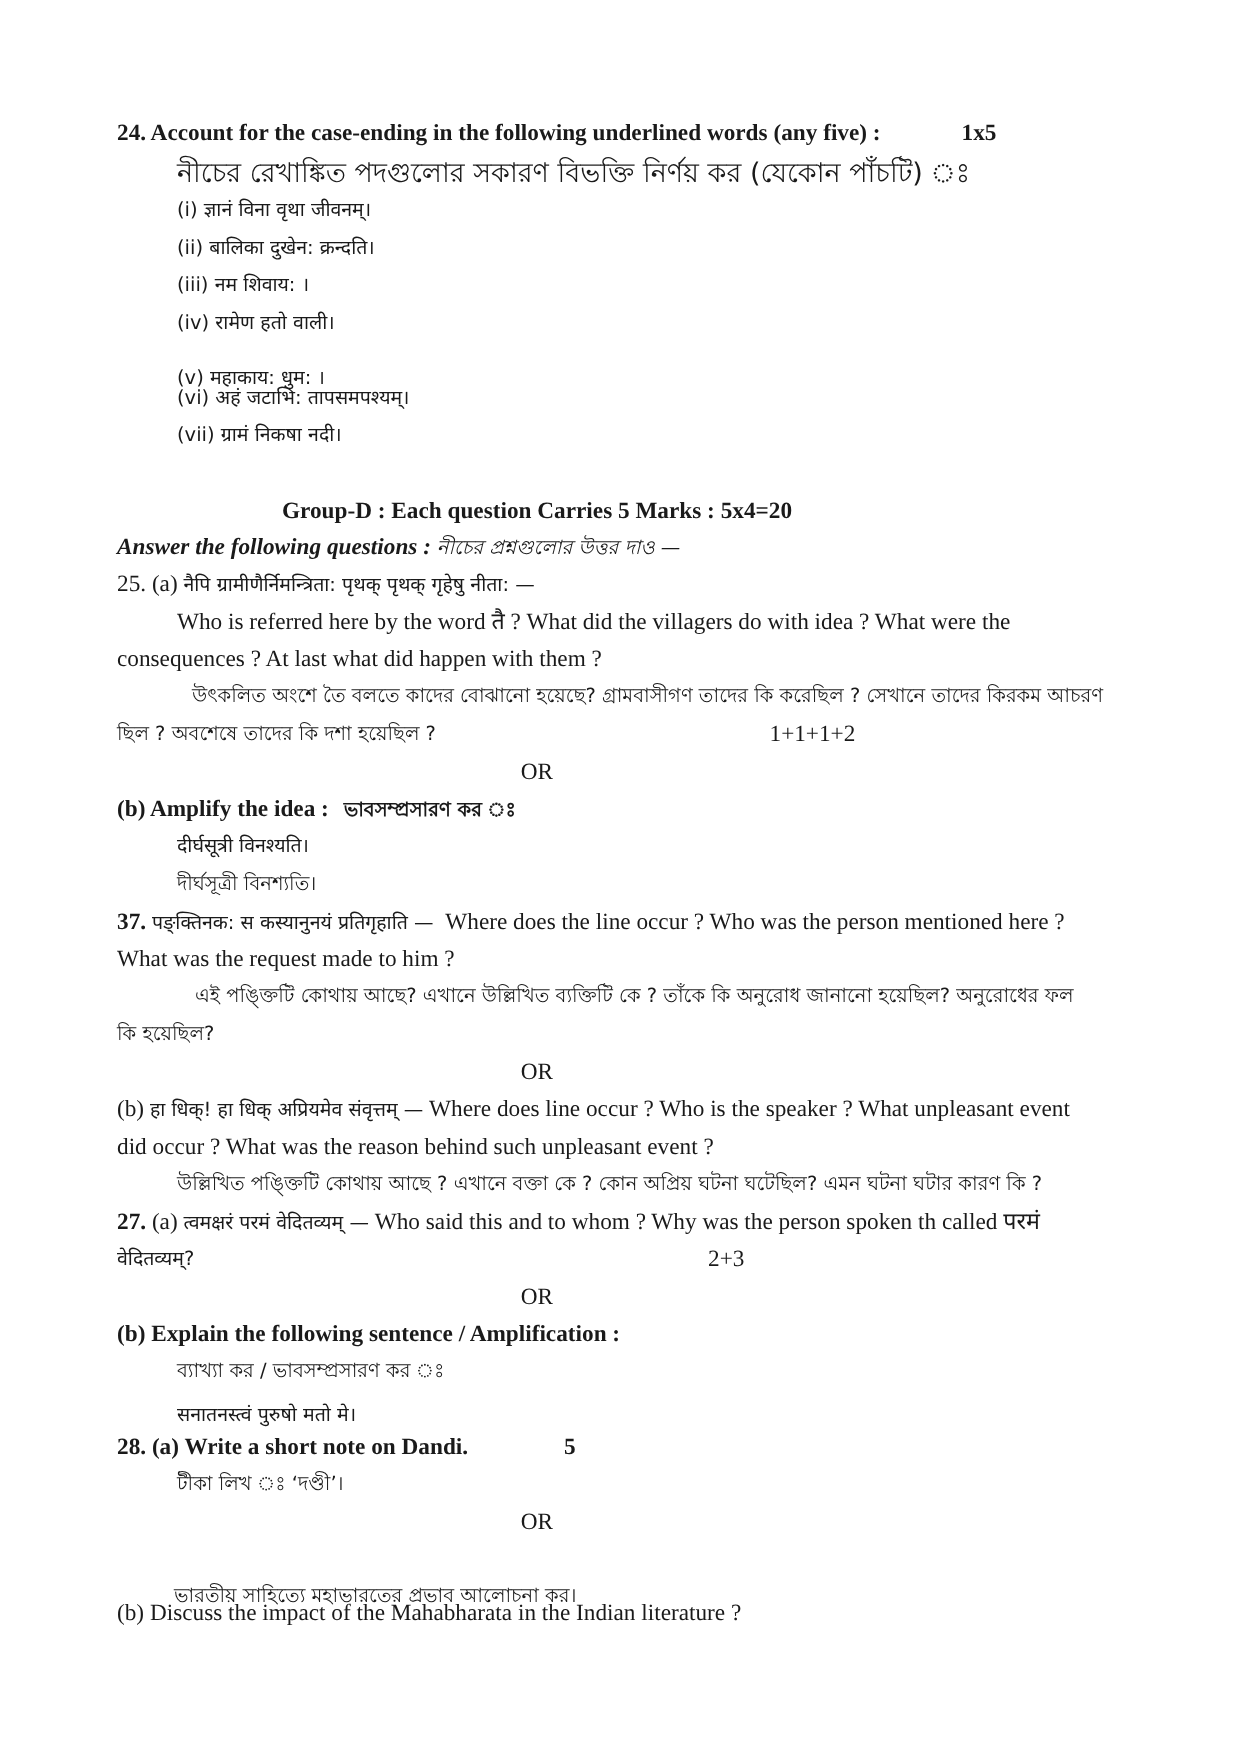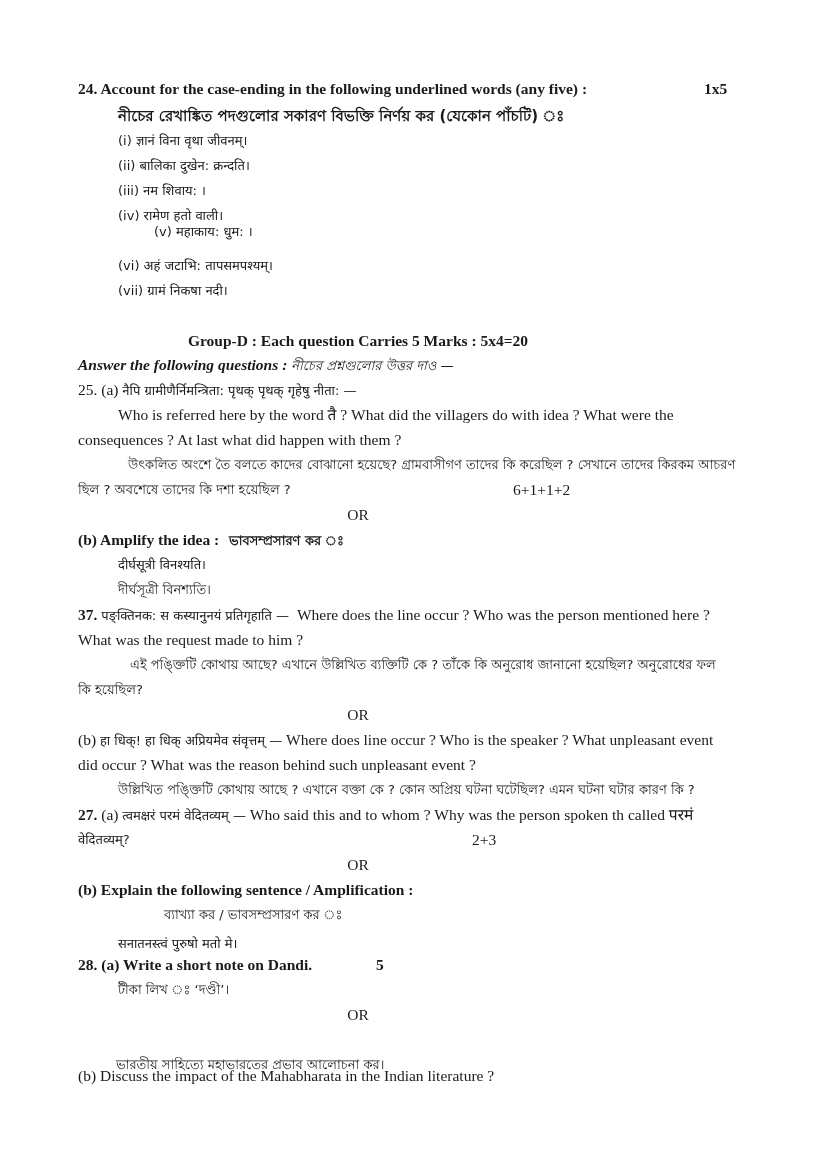--- a/index.html
+++ b/index.html
@@ -14,45 +14,45 @@
   .b { font-weight: bold; }
   .bi { font-weight: bold; font-style: italic; }
   .indic { font-family: "DejaVu Sans", sans-serif; font-size: 13px; }
 </style>
 </head>
 <body>
 
 <div class="ln left b" style="top:79px;">
   <span>24. Account for the case-ending in the following underlined words (any five) :</span>
 </div>
-<div class="ln b" style="top:79px; left:704px;">1x5</div>
-<div class="ln ind indic" style="top:106px; font-size:15px;font-weight:bold;">নীচের রেখাঙ্কিত পদগুলোর সকারণ বিভক্তি নির্ণয় কর (যেকোন পাঁচটি) ঃ</div>
+<div class="ln b" style="top:79px; left:641px;">1x5</div>
+<div class="ln ind indic" style="top:106px; font-size:18px;">নীচের রেখাঙ্কিত পদগুলোর সকারণ বিভক্তি নির্ণয় কর (যেকোন পাঁচটি) ঃ</div>
 <div class="ln ind indic" style="top:131px;">(i) ज्ञानं विना वृथा जीवनम्।</div>
 <div class="ln ind indic" style="top:156px;">(ii) बालिका दुखेन: क्रन्दति।</div>
 <div class="ln ind indic" style="top:181px;">(iii) नम शिवाय: ।</div>
 <div class="ln ind indic" style="top:206px;">(iv) रामेण हतो वाली।</div>
-<div class="ln ind indic" style="top:222px;margin-left:36px;">(v) महाकाय: धुम: ।</div>
+<div class="ln ind indic" style="top:243px;">(v) महाकाय: धुम: ।</div>
 <div class="ln ind indic" style="top:256px;">(vi) अहं जटाभि: तापसमपश्यम्।</div>
 <div class="ln ind indic" style="top:281px;">(vii) ग्रामं निकषा नदी।</div>
 
 <div class="ln c b" style="top:331px;">Group-D : Each  question Carries 5 Marks : 5x4=20</div>
 <div class="ln left" style="top:355px;">
   <span class="bi">Answer the following questions :</span>
   <span class="indic" style="font-style:italic;">নীচের প্রশ্নগুলোর উত্তর দাও —</span>
 </div>
 
 <div class="ln left" style="top:380px;">
   <span>25. (a)</span>
   <span class="indic">नैपि ग्रामीणैर्निमन्त्रिता: पृथक् पृथक् गृहेषु नीता: —</span>
 </div>
 <div class="ln" style="top:405px; left:118px;">Who is referred here by the word तै ? What did the villagers do with idea ? What were the</div>
 <div class="ln left" style="top:430px;">consequences ? At last what did happen with them ?</div>
 <div class="ln indic" style="top:455px; left:128px;">উৎকলিত অংশে তৈ বলতে কাদের বোঝানো হয়েছে? গ্রামবাসীগণ তাদের কি করেছিল ? সেখানে তাদের কিরকম আচরণ</div>
 <div class="ln left indic" style="top:480px;">ছিল ? অবশেষে তাদের কি দশা হয়েছিল ?</div>
-<div class="ln" style="top:480px; left:513px;">6+1+1+2</div>
+<div class="ln" style="top:480px; left:513px;">1+1+1+2</div>
 <div class="ln c" style="top:505px;">OR</div>
 <div class="ln left" style="top:530px;">
   <span class="b">(b) Amplify the idea :</span>
   <span class="indic b" style="margin-left:6px;">ভাবসম্প্রসারণ কর ঃ</span>
 </div>
 <div class="ln ind indic" style="top:555px;">दीर्घसूत्री विनश्यति।</div>
 <div class="ln ind indic" style="top:580px;">দীর্ঘসূত্রী বিনশ্যতি।</div>
 
 <div class="ln left" style="top:605px;">
   <span class="b">37.</span>
@@ -74,21 +74,21 @@
 <div class="ln left" style="top:805px;">
   <span class="b">27.</span>
   <span>(a)</span>
   <span class="indic">त्वमक्षरं परमं वेदितव्यम् —</span>
   <span>Who said this and to whom ? Why was the person spoken th called परमं</span>
 </div>
 <div class="ln left indic" style="top:830px;">वेदितव्यम्?</div>
 <div class="ln" style="top:830px; left:472px;">2+3</div>
 <div class="ln c" style="top:855px;">OR</div>
 <div class="ln left b" style="top:880px;">(b) Explain the following sentence / Amplification :</div>
-<div class="ln ind indic" style="top:905px;margin-left:46px;">ব্যাখ্যা কর / ভাবসম্প্রসারণ কর ঃ</div>
+<div class="ln ind indic" style="top:905px;">ব্যাখ্যা কর / ভাবসম্প্রসারণ কর ঃ</div>
 <div class="ln ind indic" style="top:934px;text-align:center;">सनातनस्त्वं पुरुषो मतो मे।</div>
 
 <div class="ln left b" style="top:955px;">28. (a) Write a short note on Dandi.</div>
 <div class="ln b" style="top:955px; left:376px;">5</div>
 <div class="ln ind indic" style="top:980px;">টীকা লিখ ঃ ‘দণ্ডী’।</div>
 <div class="ln c" style="top:1005px;">OR</div>
 <div class="ln left" style="top:1030px;margin-top:36px;">(b) Discuss the impact of the Mahabharata in the Indian literature ?</div>
 <div class="ln indic" style="top:1055px; left:116px;">ভারতীয় সাহিত্যে মহাভারতের প্রভাব আলোচনা কর।</div>
 
 </body></html>

